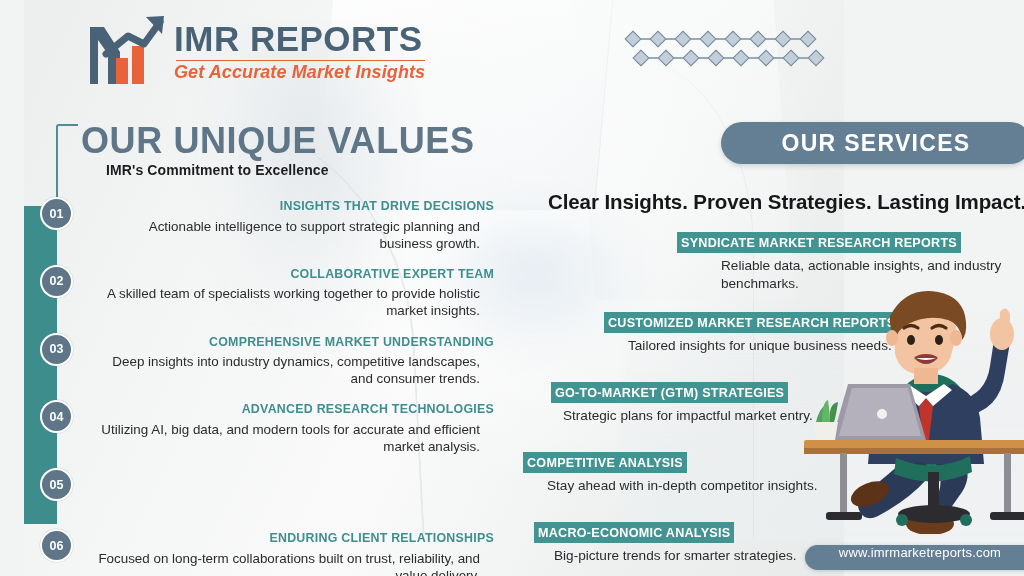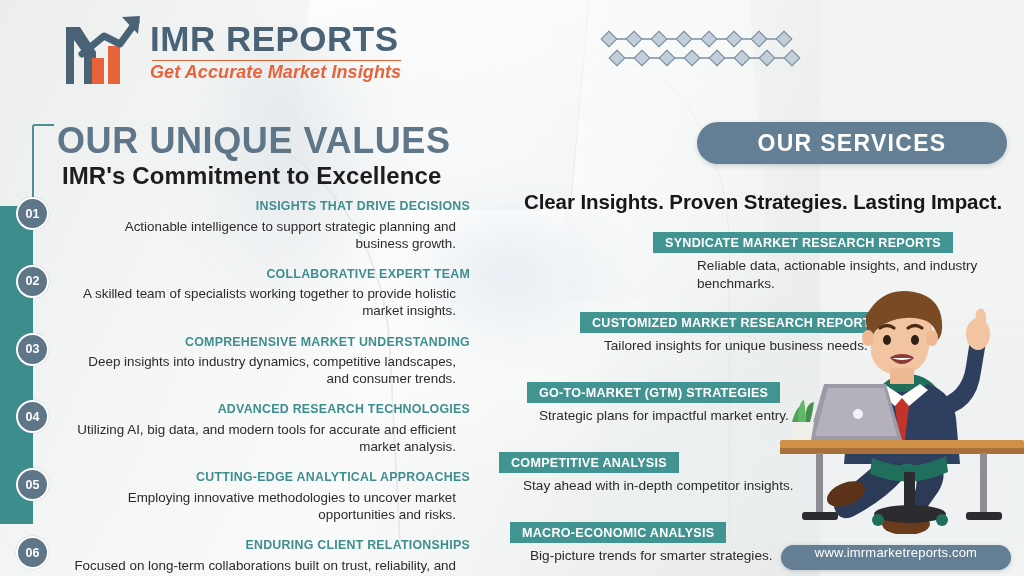--- a/index.html
+++ b/index.html
@@ -9,20 +9,21 @@
     background:#f2f3f3;
     position:relative;
     overflow:hidden;
   }
   #slide {
     position:absolute; inset:0;
     width:820px; height:576px;
     background:
       radial-gradient(circle at 62% 34%, rgba(255,255,255,.95) 0%, rgba(255,255,255,0) 46%),
       linear-gradient(115deg,#eceeee 0%,#f4f5f5 28%,#fafafa 52%,#eef0f0 78%,#e9ebeb 100%);
+    margin-left: 24px;
   }
   
   .bgshape { position:absolute; pointer-events:none; }
   .bg-win {
     left:300px; top:0px; width:280px; height:210px;
     background:linear-gradient(160deg,rgba(255,255,255,.75),rgba(228,232,235,.35));
     transform:skewX(-5deg);
     border-right:1px solid rgba(205,212,216,.5);
   }
   .bg-win2 {
@@ -91,22 +92,22 @@
     position:absolute; left:32px; top:124px; width:22px; height:84px;
     border-left:2px solid #4c8f92; border-top:2px solid #4c8f92;
     border-radius:3px 0 0 0;
   }
   #values-title {
     position:absolute; left:57px; top:120px;
     font-size:36px; font-weight:bold; color:#5f7689;
     letter-spacing:.6px; white-space:nowrap;
   }
   #values-sub {
-    position:absolute; left:62px; top:162px;
-    font-size:24px; font-weight:bold; color:#1d1d1f;
+    position:absolute; left:82px; top:162px;
+    font-size:14px; font-weight:bold; color:#1d1d1f;
     letter-spacing:.1px; white-space:nowrap;
   }
 
   #values-list { position:absolute; left:0; top:197px; width:470px; }
   .value-item { position:relative; min-height:48px; margin-bottom:13px; }
   .value-badge {
     position:absolute; left:16px; top:0;
     width:33px; height:33px; border-radius:50%;
     background:#5f7689; border:2.5px solid #ffffff;
     color:#ffffff; font-size:12.5px; font-weight:bold;
@@ -141,21 +142,21 @@
   }
 
   #services-list { position:absolute; left:0; top:232px; width:1024px; }
   .service-item { position:relative; margin-bottom:14px; }
   .service-bar {
     position:absolute; top:0; height:21px;
     background:#429492; display:flex; align-items:center;
   }
   .service-bar span {
     color:#ffffff; font-size:12.6px; font-weight:bold;
-    letter-spacing:.25px; padding:0 12px; white-space:nowrap;
+    letter-spacing:.25px; padding:0 4px; white-space:nowrap;
   }
   .service-desc {
     position:absolute; top:25px;
     font-size:13.6px; color:#2b2b2d; line-height:1.3;
   }
 
   
   #illustration { position:absolute; left:780px; top:272px; width:244px; height:262px; }
 
   
@@ -261,24 +262,20 @@
       </div>
       <div class="value-item">
         <div class="value-badge">04</div>
         <div class="value-body">
           <div class="value-head">ADVANCED RESEARCH TECHNOLOGIES</div>
           <div class="value-desc">Utilizing AI, big data, and modern tools for accurate and efficient market analysis.</div>
         </div>
       </div>
       <div class="value-item">
         <div class="value-badge">05</div>
-        <div class="value-body">
-          <div class="value-head">CUTTING-EDGE ANALYTICAL APPROACHES</div>
-          <div class="value-desc">Employing innovative methodologies to uncover market opportunities and risks.</div>
-        </div>
       </div>
       <div class="value-item">
         <div class="value-badge">06</div>
         <div class="value-body">
           <div class="value-head">ENDURING CLIENT RELATIONSHIPS</div>
           <div class="value-desc">Focused on long-term collaborations built on trust, reliability, and value delivery.</div>
         </div>
       </div>
     </div>
 

